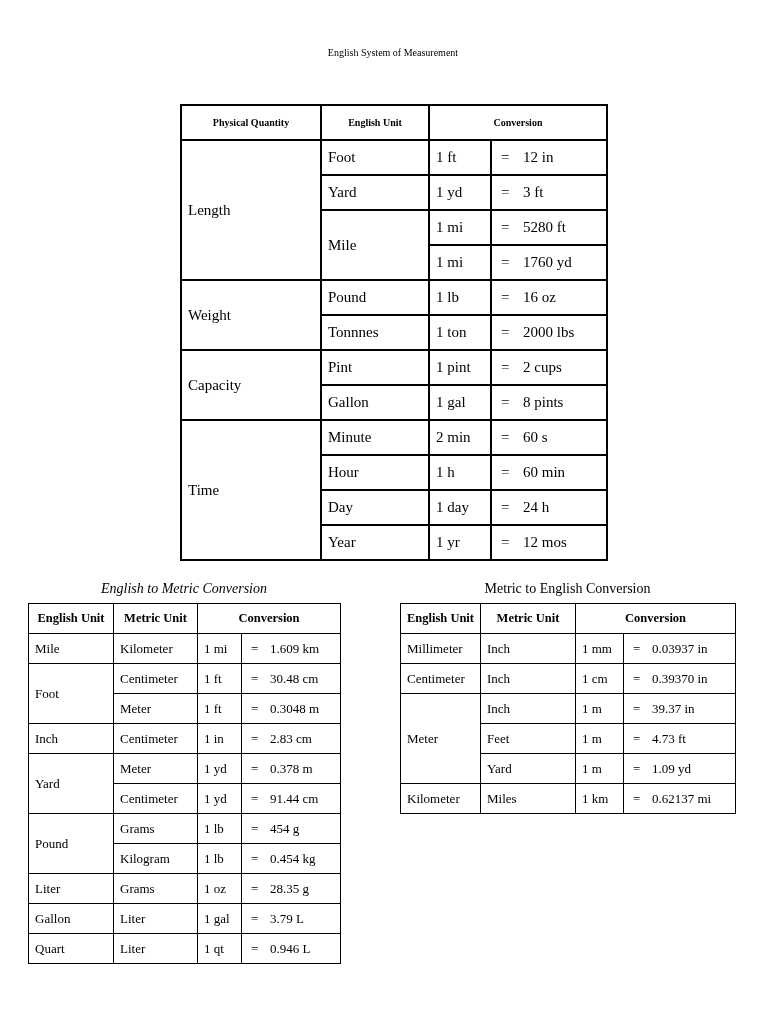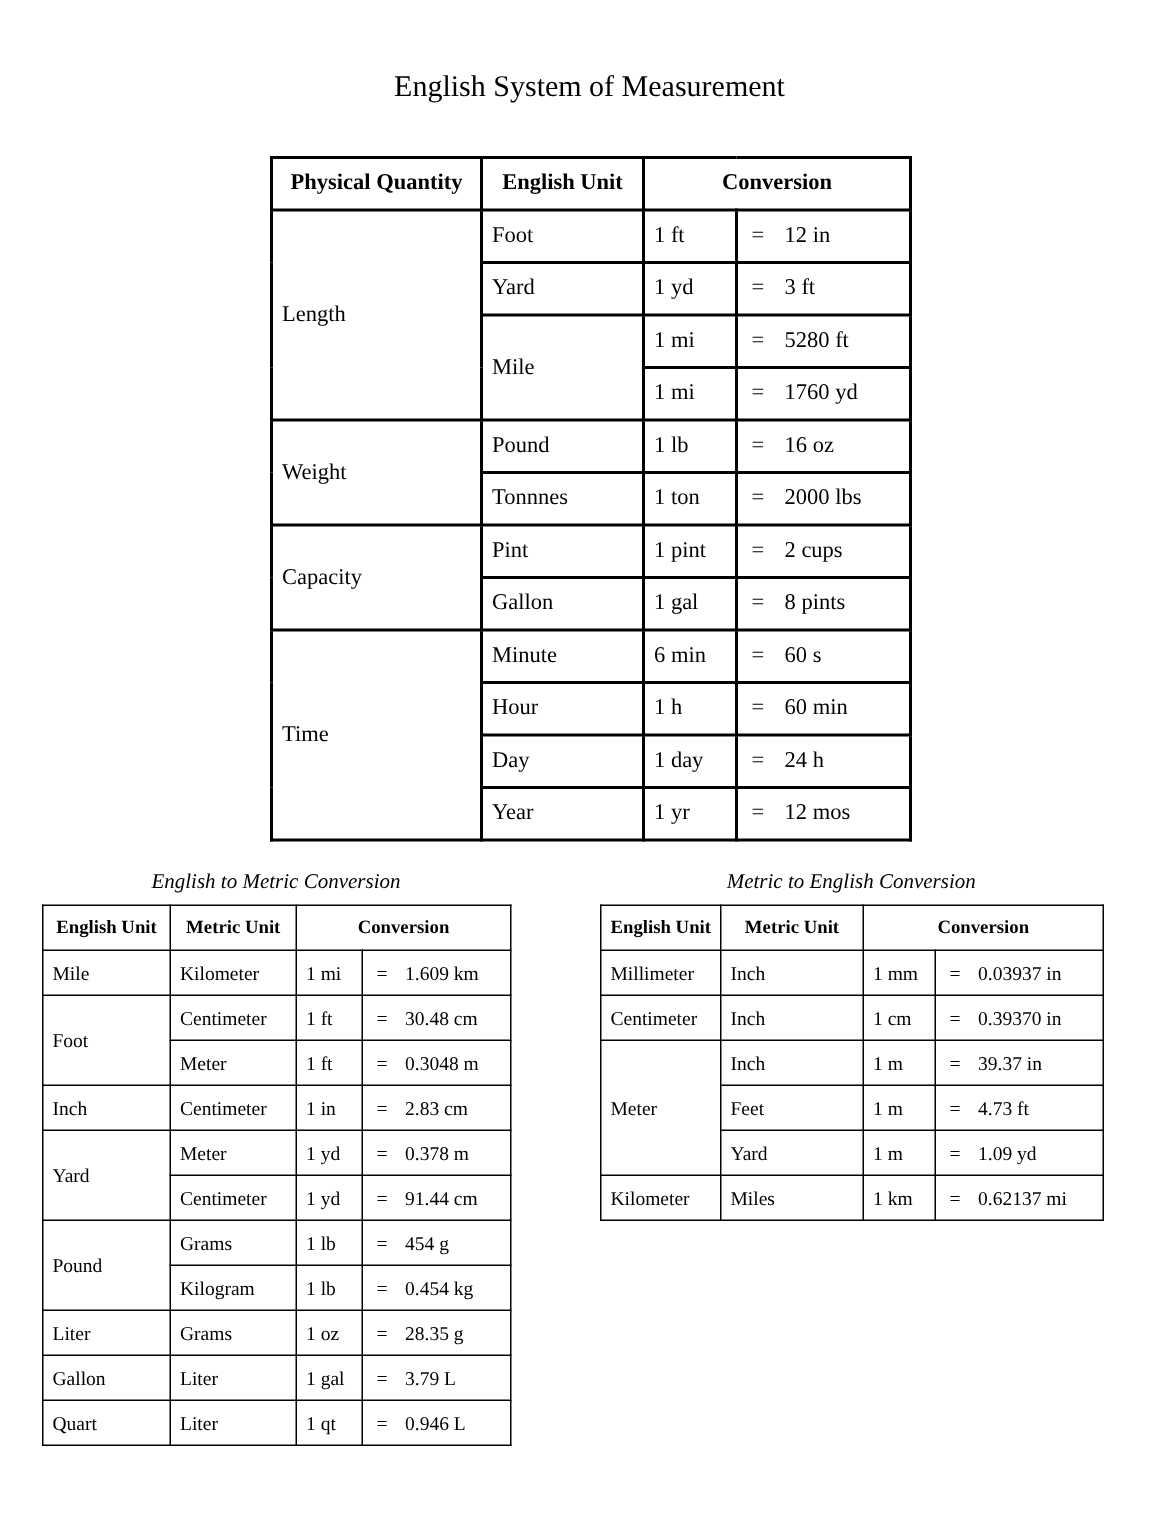--- a/index.html
+++ b/index.html
@@ -1,28 +1,28 @@
 <!DOCTYPE html>
 <html><head>
 <meta charset="utf-8">
 <style>
   html,body{margin:0;padding:0;background:#ffffff;}
   .page{position:relative;width:768px;height:1024px;background:#ffffff;
         font-family:"Liberation Serif","DejaVu Serif",serif;color:#000;overflow:hidden;}
-  .title{position:absolute;left:180px;width:426px;text-align:center;font-size:20px;}
+  .title{position:absolute;left:180px;width:426px;text-align:center;font-size:10px;}
   .t1{top:47px;}
   .t2{top:75px;margin-top:44px;}
   .subtitle{position:absolute;top:581px;text-align:center;font-size:14px;}
   .st-left{left:28px;width:312px;font-style:italic;}
-  .st-right{left:400px;width:335px;font-style:italic;}
+  .st-right{left:400px;width:335px;}
   table.tbl{position:absolute;border-collapse:collapse;table-layout:fixed;background:#fff;}
   .tbl th,.tbl td{overflow:hidden;white-space:nowrap;vertical-align:middle;padding:0;}
   .main{left:180px;top:104px;font-size:15px;}
   .main th,.main td{border:2px solid #000;height:33px;}
-  .main th{font-size:15px;font-weight:bold;text-align:center;}
+  .main th{font-size:10px;font-weight:bold;text-align:center;}
   .sub{font-size:13px;}
   .sub th,.sub td{border:1.2px solid #000;height:29px;}
   .sub th{font-weight:bold;text-align:center;font-size:12.5px;}
   .sub.left{left:28px;top:603px;}
   .sub.right{left:400px;top:603px;}
   td.qty,td.unit,td.from,td.lbl{padding-left:6px;text-align:left;}
   td.to{padding-left:9px;text-align:left;font-family:Liberation Serif, serif;}
   .eq{display:inline-block;min-width:22px;}
   .sub .eq{min-width:19px;}
 </style>
@@ -85,21 +85,21 @@
         <td class="to"><span class="eq">=</span><span class="val">2 cups</span></td>
       </tr>
       <tr>
         <td class="unit">Gallon</td>
         <td class="from">1 gal</td>
         <td class="to"><span class="eq">=</span><span class="val">8 pints</span></td>
       </tr>
       <tr>
         <td class="qty" rowspan="4">Time</td>
         <td class="unit">Minute</td>
-        <td class="from">6 min</td>
+        <td class="from">2 min</td>
         <td class="to"><span class="eq">=</span><span class="val">60 s</span></td>
       </tr>
       <tr>
         <td class="unit">Hour</td>
         <td class="from">1 h</td>
         <td class="to"><span class="eq">=</span><span class="val">60 min</span></td>
       </tr>
       <tr>
         <td class="unit">Day</td>
         <td class="from">1 day</td>

